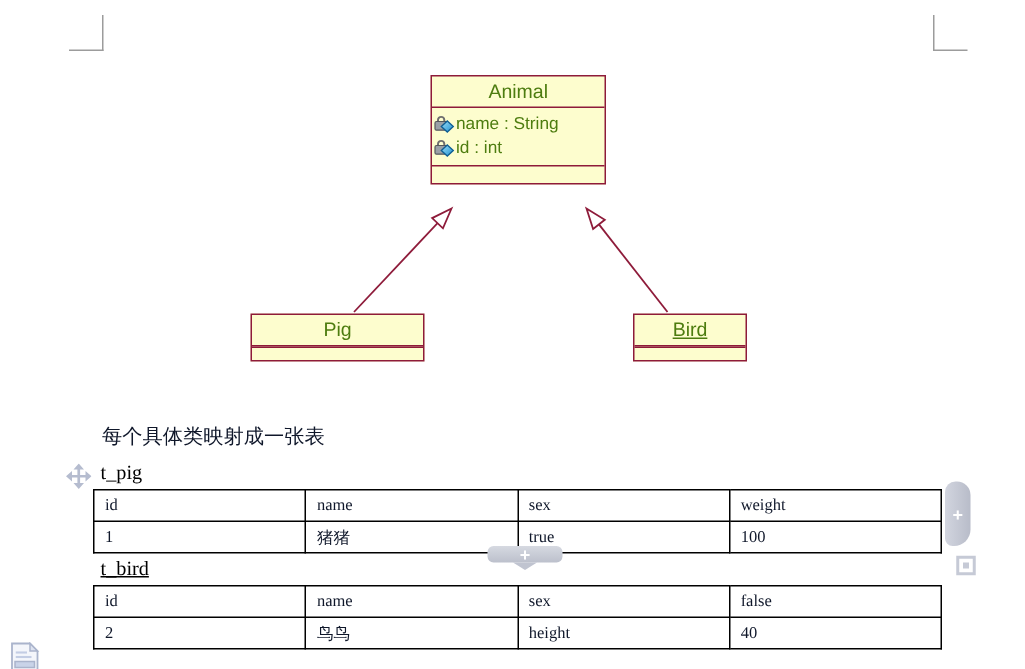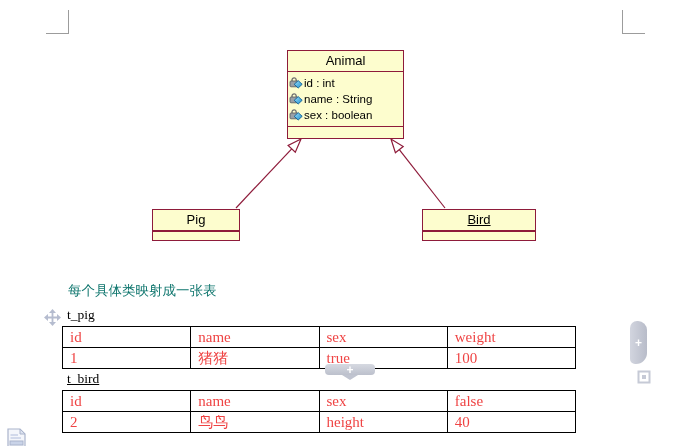--- a/index.html
+++ b/index.html
@@ -9,49 +9,49 @@
     font-family:"Liberation Serif","DejaVu Serif",serif;
   }
   
   .crop{position:absolute;width:22px;height:23px;top:10px;}
   .crop.left{left:46px;border-right:1.5px solid #9c9c9c;border-bottom:1.5px solid #9c9c9c;}
   .crop.right{left:622px;border-left:1.5px solid #9c9c9c;border-bottom:1.5px solid #9c9c9c;}
 
   
   .uml-class{
     position:absolute;background:#fdfdce;border:1px solid #8e1b3a;
-    color:#000000;font-family:"Liberation Sans","DejaVu Sans",sans-serif;
+    color:#4d7c0f;font-family:"Liberation Sans","DejaVu Sans",sans-serif;
     box-sizing:border-box;
   }
   .uml-title{
     text-align:center;font-size:13px;line-height:20px;height:20px;
     border-bottom:1px solid #8e1b3a;
   }
   .uml-attrs{padding:3px 2px 3px 1px;}
   .uml-attr{display:flex;align-items:center;font-size:11.5px;line-height:16px;white-space:nowrap;}
   .uml-attr svg{flex:0 0 auto;margin-right:1px;}
   .uml-footer{border-top:1px solid #8e1b3a;}
   #cls-animal{left:287px;top:50px;width:117px;}
   #cls-animal .uml-footer{height:11px;}
-  #cls-pig{left:152px;top:209px;width:88px;}
+  #cls-pig{left:167px;top:209px;width:116px;}
   #cls-pig .uml-footer{height:8px;}
-  #cls-bird{left:422px;top:209px;width:114px;text-decoration:underline;}
+  #cls-bird{left:422px;top:209px;width:76px;text-decoration:underline;}
   #cls-bird .uml-footer{height:8px;}
   #arrows{position:absolute;left:0;top:0;pointer-events:none;}
 
   
-  .note{position:absolute;left:68px;top:282px;font-size:13.5px;color:#0f766e;}
+  .note{position:absolute;left:68px;top:282px;font-size:13.5px;color:#0f172a;}
   .tbl-caption{position:absolute;left:67px;font-size:13.5px;color:#000;text-align:right;}
   #cap1{top:307px;}
   #cap2{top:371px;text-decoration:underline;}
 
   
   table.doc-table{
-    position:absolute;left:62px;width:514px;border-collapse:collapse;
-    table-layout:fixed;font-size:15px;color:#ef4444;
+    position:absolute;left:62px;width:566px;border-collapse:collapse;
+    table-layout:fixed;font-size:11px;color:#0f172a;
   }
   #tbl1{top:326px;}
   #tbl2{top:390px;}
   table.doc-table td{
     border:1px solid #000;height:20px;padding:0 0 0 7px;
     vertical-align:middle;overflow:hidden;white-space:nowrap;
   }
 
   
   .move-handle{position:absolute;left:44px;top:309px;width:17px;height:17px;}
@@ -107,33 +107,27 @@
   </defs>
 </svg>
 
 <div class="uml-class" id="cls-animal">
   <div class="uml-title">Animal</div>
   <div class="uml-attrs">
     <div class="uml-attr">
       <svg width="14" height="12">
           <use href="#attr-icon-def"></use>
         </svg>
-      <span>id : int</span>
-    </div>
-    <div class="uml-attr">
-      <svg width="14" height="12">
-          <use href="#attr-icon-def"></use>
-        </svg>
       <span>name : String</span>
     </div>
     <div class="uml-attr">
       <svg width="14" height="12">
           <use href="#attr-icon-def"></use>
         </svg>
-      <span>sex : boolean</span>
+      <span>id : int</span>
     </div>
   </div>
   <div class="uml-footer"></div>
 </div>
 
 <div class="uml-class" id="cls-pig">
   <div class="uml-title">Pig</div>
   <div class="uml-footer"></div>
 </div>
 

